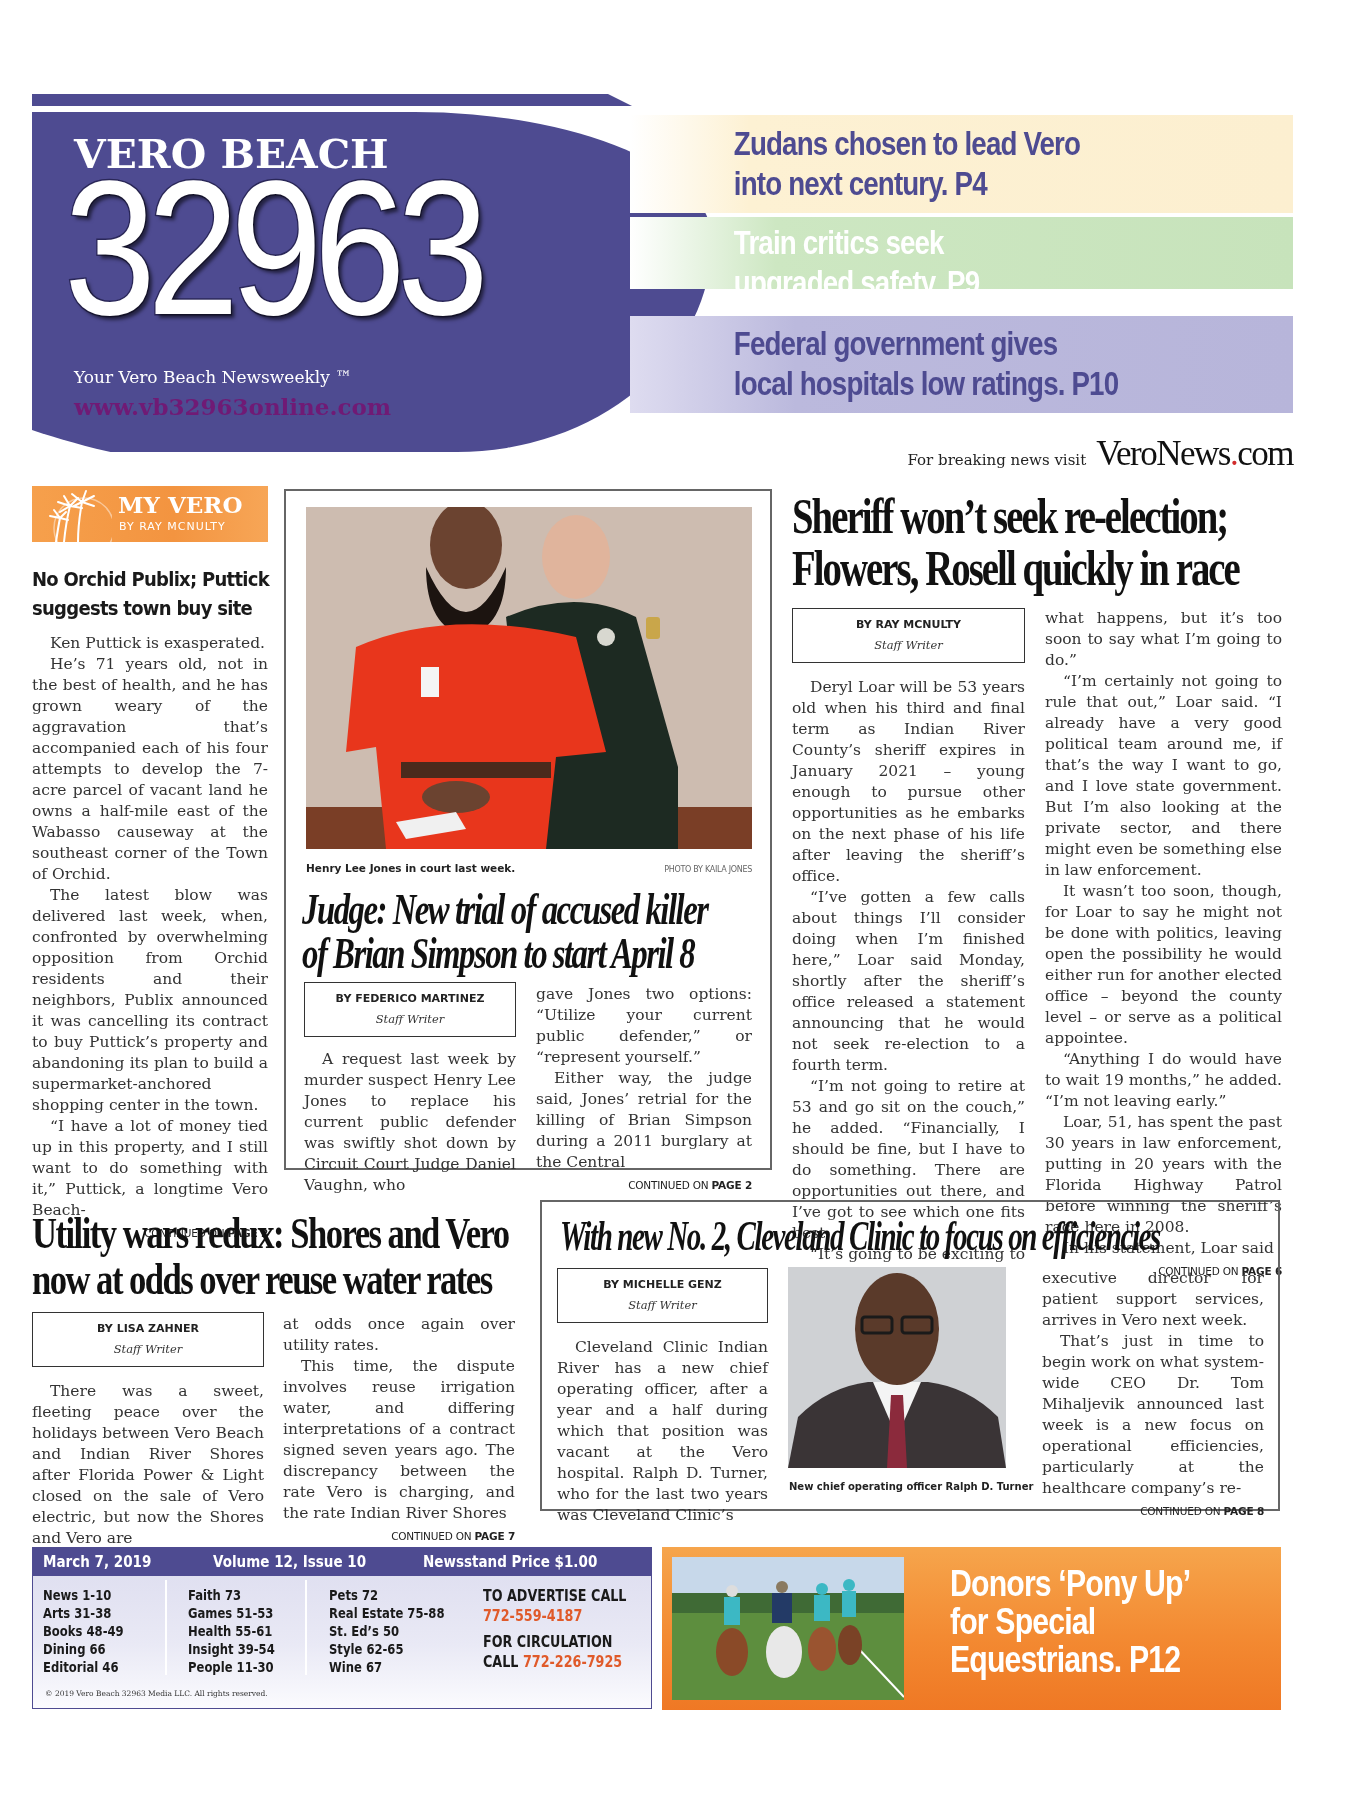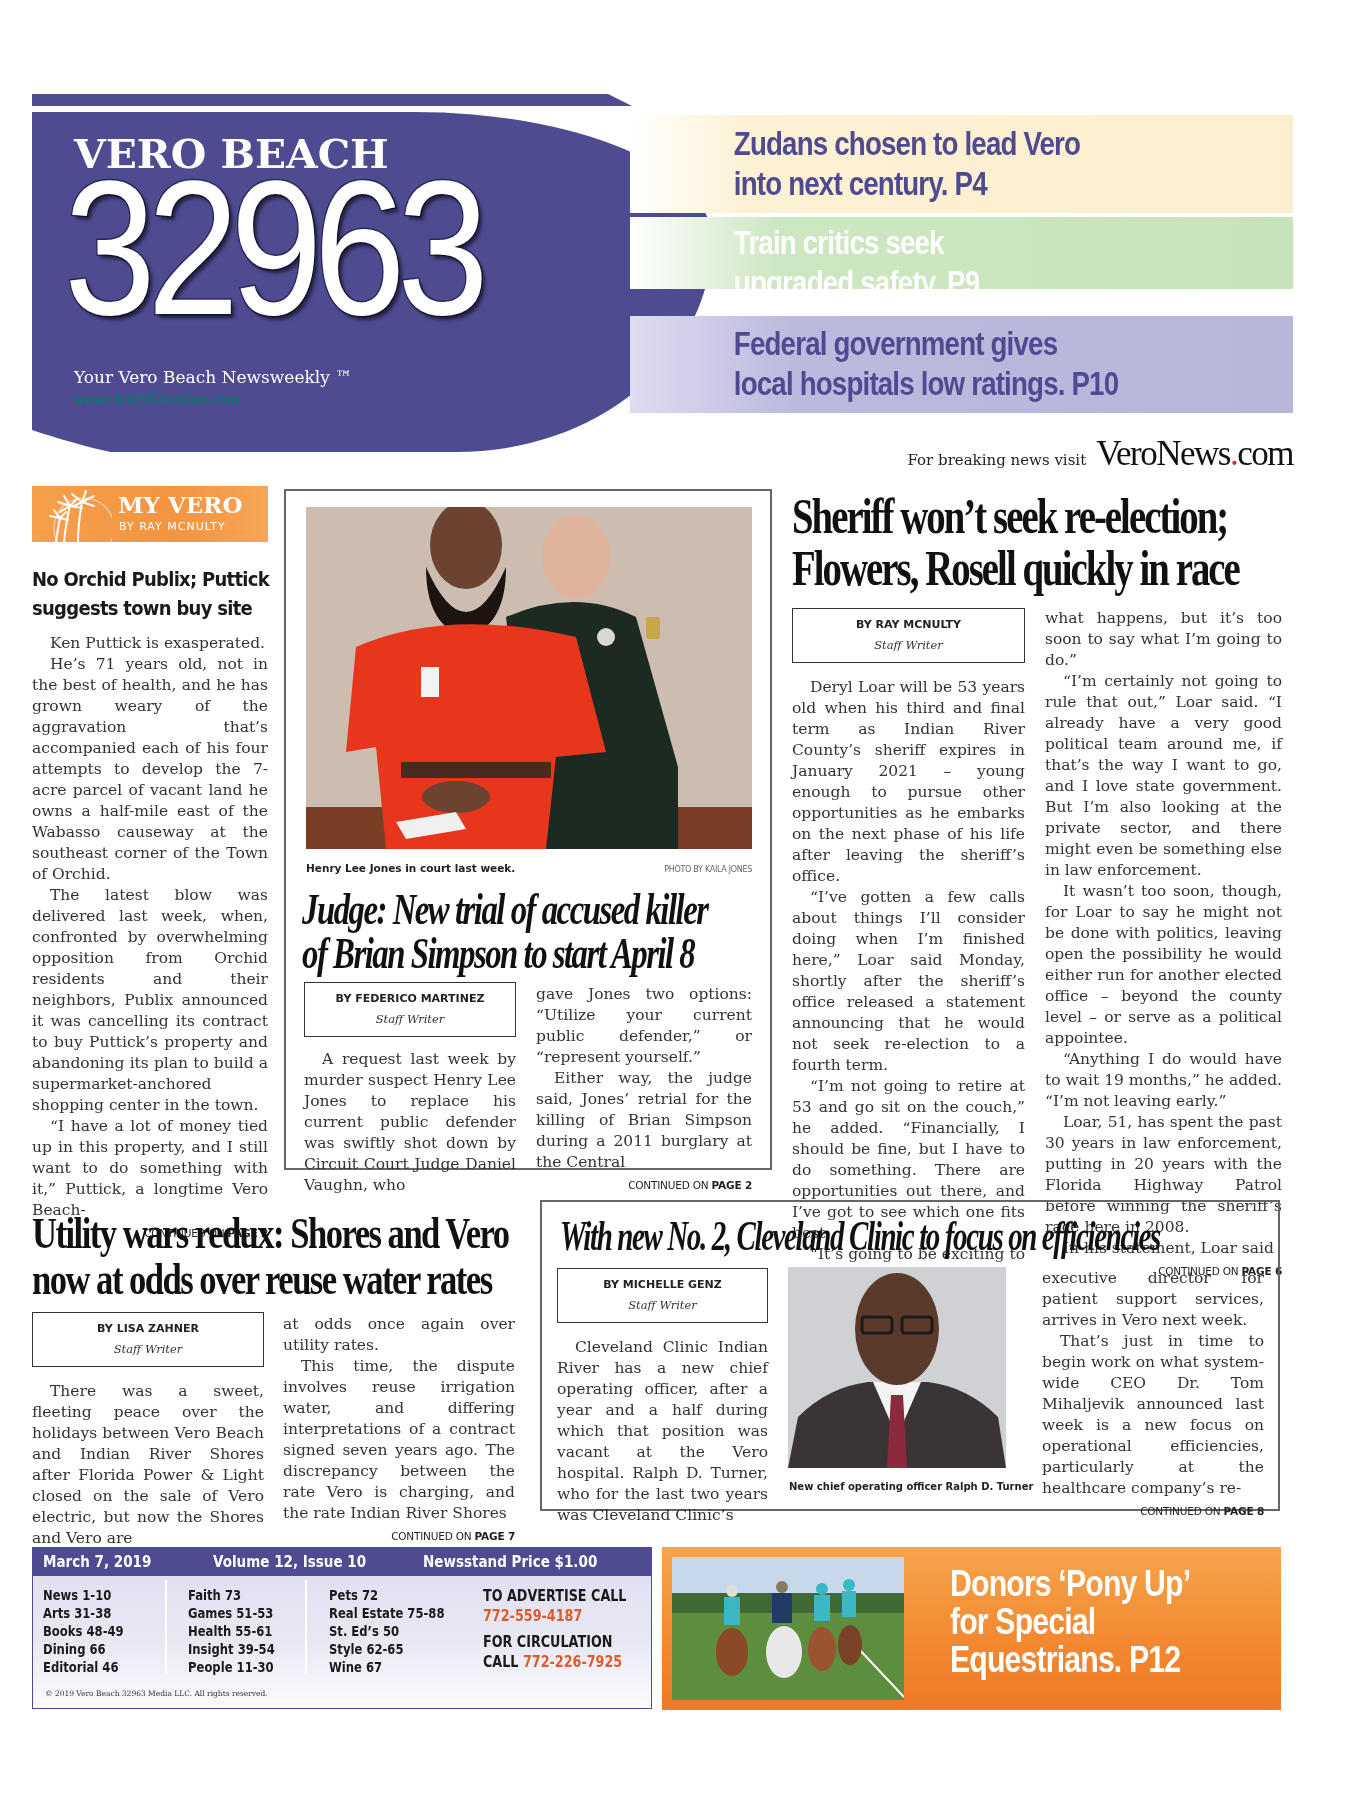--- a/index.html
+++ b/index.html
@@ -11,21 +11,21 @@
     clip-path: polygon(0 0, 96% 0, 100% 100%, 0 100%); }
   .mast-blob { position: absolute; left: 32px; top: 112px; width: 680px; height: 340px; background: #4e4b91;
     border-radius: 0 70% 60% 0 / 0 60% 100% 0;
     clip-path: path('M0 0 L 585 0 C 690 60, 720 190, 700 230 C 640 330, 420 380, 200 360 C 120 352, 50 335, 0 318 Z'); }
   .mast-vero { position: absolute; left: 74px; top: 130px; font-family: "DejaVu Serif", serif; font-weight: bold;
     font-size: 40px; color: #fff; letter-spacing: 0px; transform: scaleX(1.02); transform-origin: left; }
   .mast-num { position: absolute; left: 64px; top: 152px; font-family: "Liberation Sans", sans-serif; font-size: 192px;
     line-height: 1; color: #fff; letter-spacing: -10px; transform: scaleX(0.86); transform-origin: left;
     -webkit-text-stroke: 3px #2a2758; paint-order: stroke fill; text-shadow: 4px 4px 4px rgba(0,0,0,0.55); }
   .mast-tag { position: absolute; left: 74px; top: 367px; font-family: "DejaVu Serif", serif; font-size: 17px; color: #fff; }
-  .mast-url { position: absolute; left: 74px; top: 393px; font-family: "DejaVu Serif", serif; font-weight: bold; font-size: 12px; color: #0f766e; font-style: italic; }
+  .mast-url { position: absolute; left: 74px; top: 393px; font-family: "DejaVu Serif", serif; font-weight: bold; font-size: 23px; color: #701a75; }
 
   .teaser { position: absolute; left: 630px; width: 663px; text-align: left; padding-right: 14px;
     font-family: "Liberation Sans", sans-serif; font-weight: bold; font-size: 33px; line-height: 40px; letter-spacing: -1px; }
   .teaser span { display: block; transform: scaleX(0.84); transform-origin: right; white-space: nowrap; }
   .teaser-1 { top: 115px; height: 98px; background: linear-gradient(90deg, #fff 0%, #fdf1d3 18%, #fcefd0 100%); color: #4e4b91; padding-top: 9px; }
   .teaser-2 { top: 217px; height: 72px; background: linear-gradient(90deg, #ffffff 0%, #cde7c2 22%, #c7e3bb 100%); color: #fff; padding-top: 6px; }
   .teaser-3 { top: 316px; height: 97px; background: linear-gradient(90deg, #dedcf0 0%, #bbb9dd 25%, #b7b5da 100%); color: #4e4b91; padding-top: 8px; }
 
   .breaking { position: absolute; right: 57px; top: 434px; display: flex; align-items: baseline; gap: 10px; }
   .breaking-text { font-family: "DejaVu Serif", serif; font-size: 15px; color: #222; }

